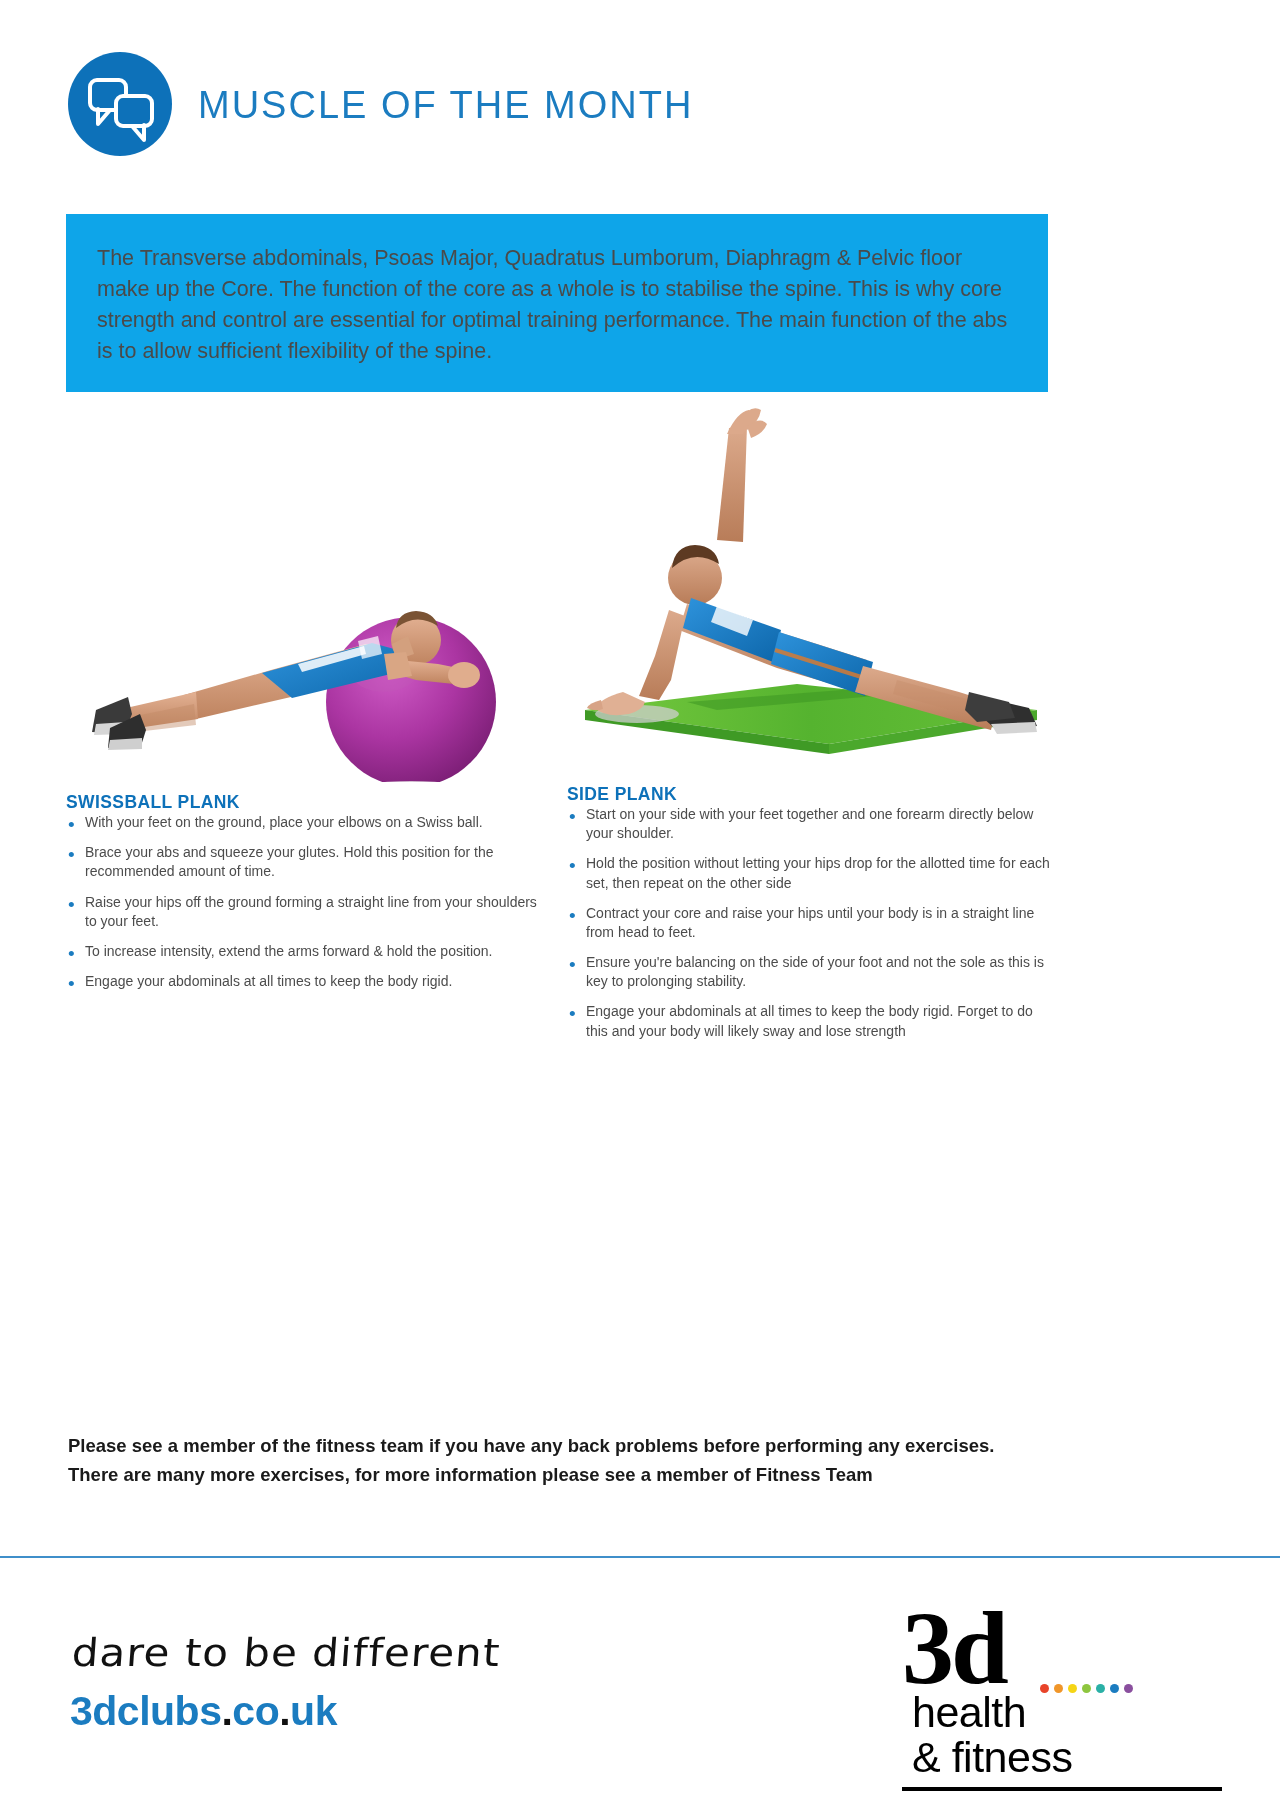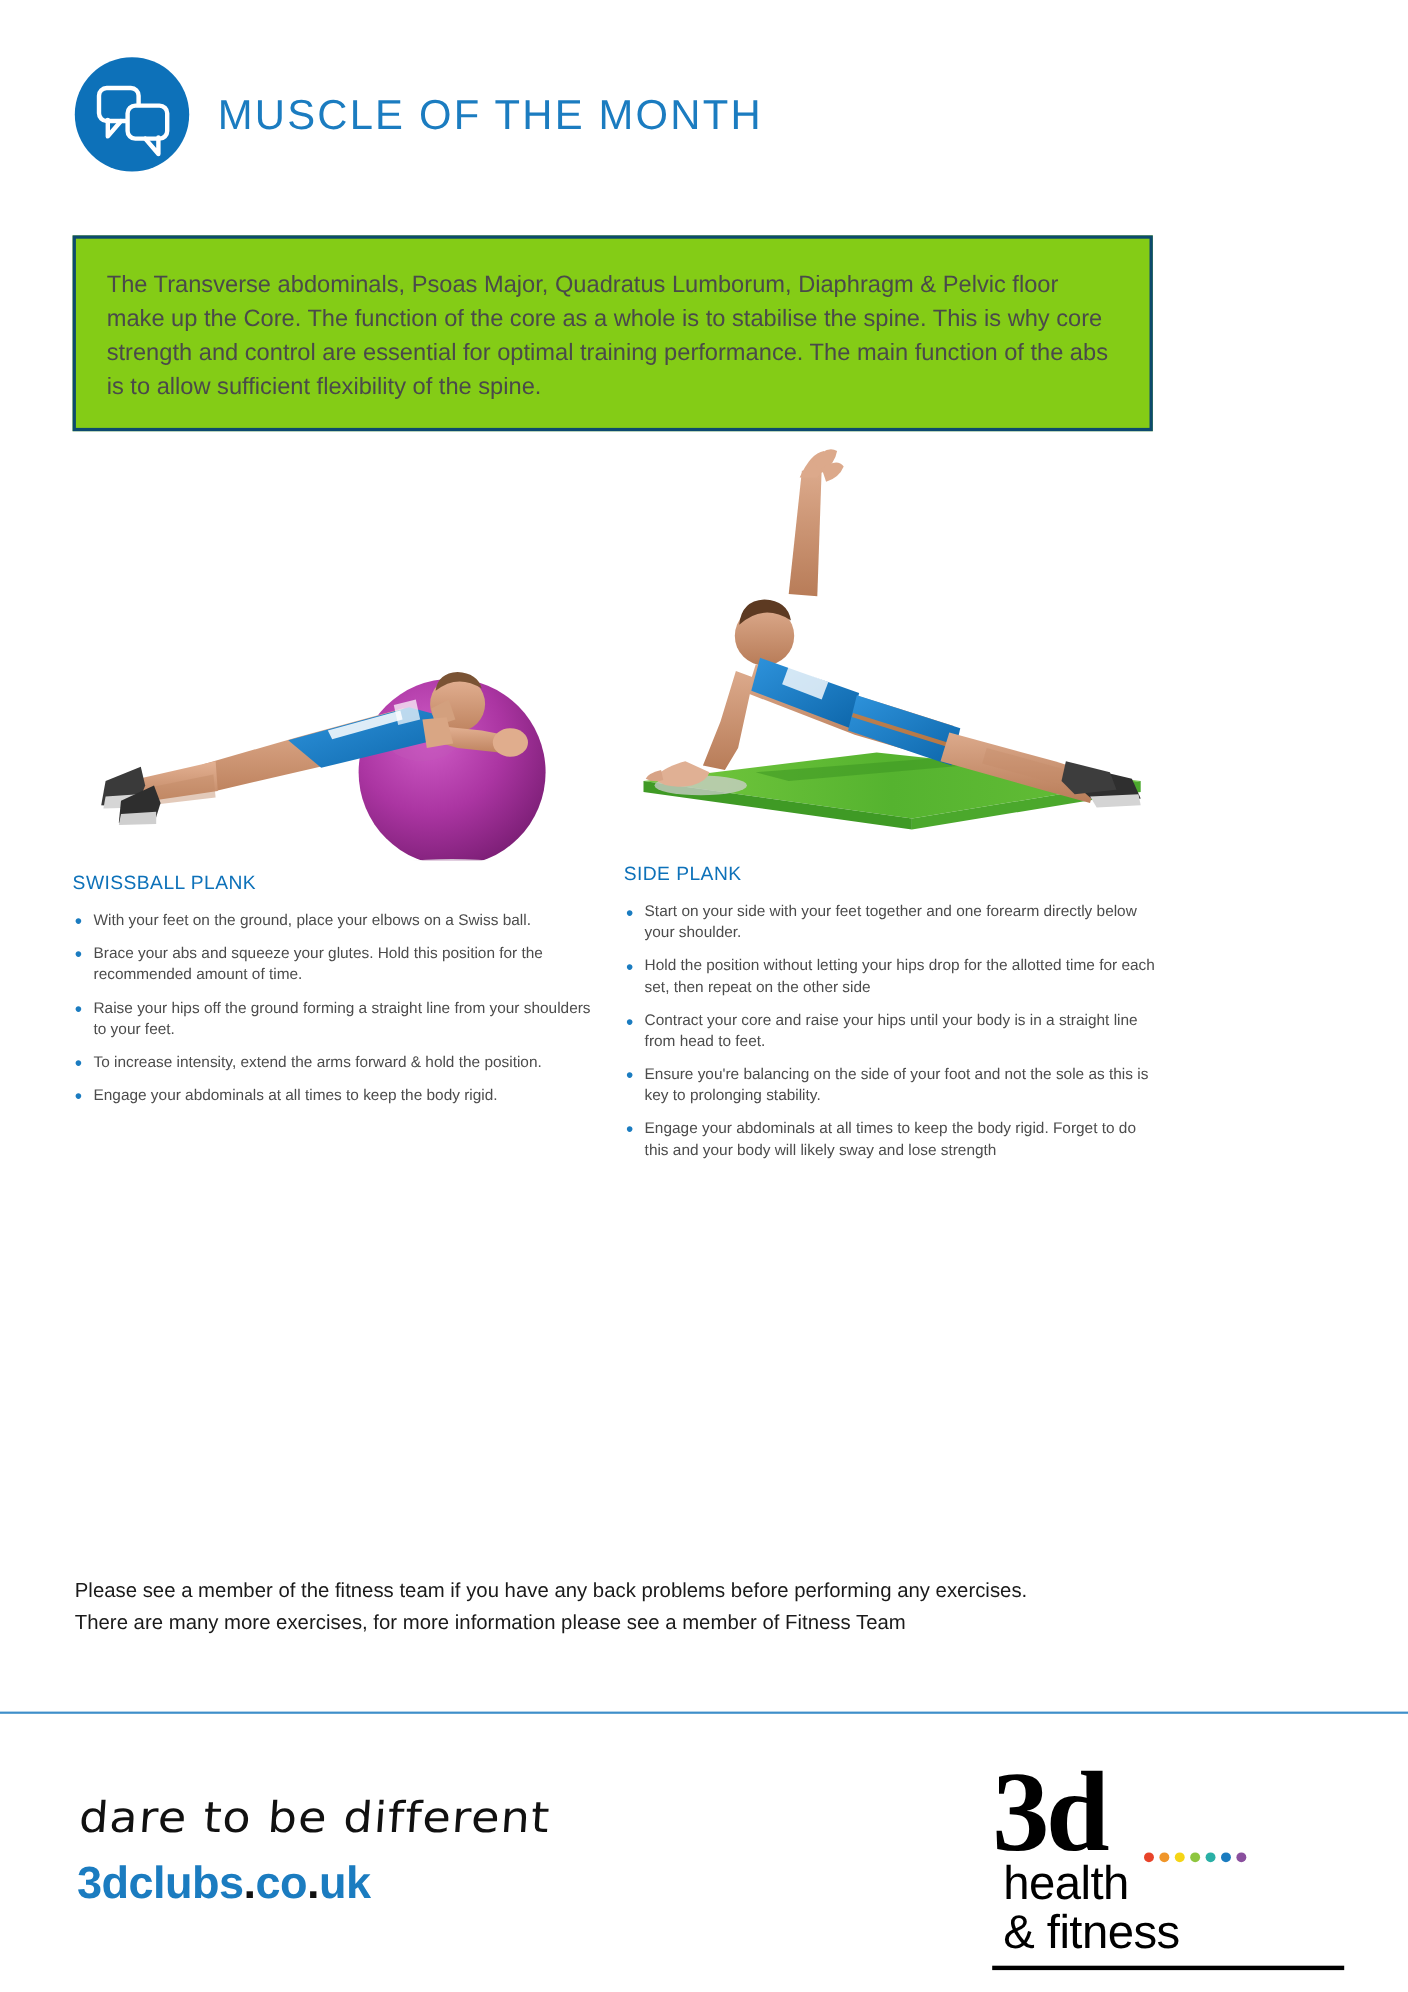--- a/index.html
+++ b/index.html
@@ -49,22 +49,22 @@
     letter-spacing: 0.5px;
     line-height: 1.12;
     margin-top: 2px;
   }
 
   
   .intro-box {
     position: absolute;
     top: 214px; left: 66px;
     width: 982px;
-    border: 3px solid #0c4a6e;
-    background: #84cc16;
+    border: 3px solid #0ea5e9;
+    background: #0ea5e9;
     padding: 26px 28px 22px 28px;
   }
   .intro-text {
     font-size: 21.5px;
     line-height: 1.44;
     color: #4a4a4a;
     font-weight: 400;
   }
 
   
@@ -78,25 +78,24 @@
   .ex-col { width: 485px; position: relative; }
 
   .figure {
     height: 390px;
     position: relative;
   }
   .figure svg { display: block; }
 
   .ex-title {
     color: #0d71b9;
-    font-weight: normal;
+    font-weight: bold;
     font-size: 17.5px;
     letter-spacing: 0.4px;
     margin-top: 8px;
-    margin-bottom: 14px;
   }
   .ex-list { list-style: none; }
   .ex-list li {
     position: relative;
     padding-left: 19px;
     font-size: 14px;
     line-height: 1.37;
     color: #4c4c4c;
     margin-bottom: 11px;
   }
@@ -111,21 +110,21 @@
   .col-left .ex-title { margin-top: 10px; }
   .col-right .figure { height: 384px; }
 
   
   .disclaimer {
     position: absolute;
     top: 1432px; left: 68px;
     width: 1000px;
   }
   .disclaimer p {
-    font-weight: normal;
+    font-weight: bold;
     font-size: 18.5px;
     color: #1a1a1a;
     line-height: 1.55;
   }
 
   
   .footer-rule {
     position: absolute;
     top: 1556px; left: 0;
     width: 1280px;

